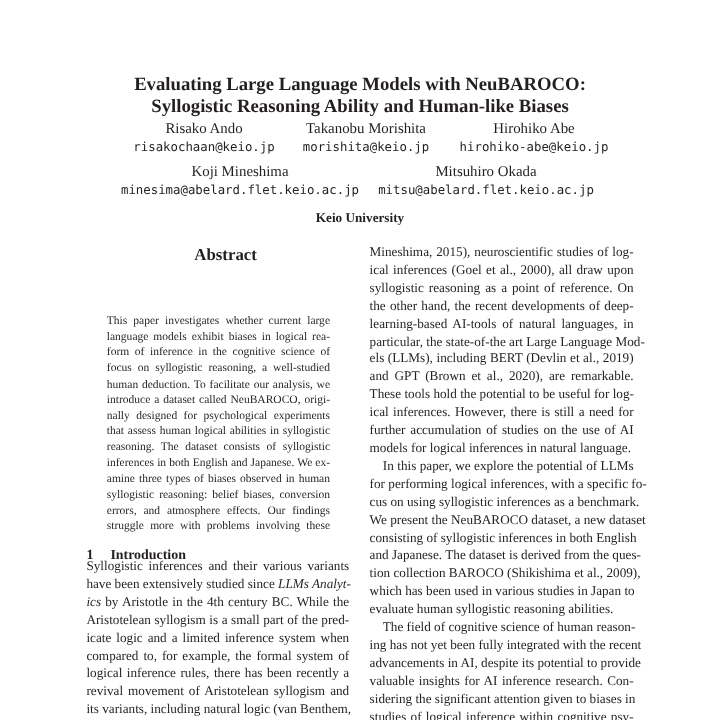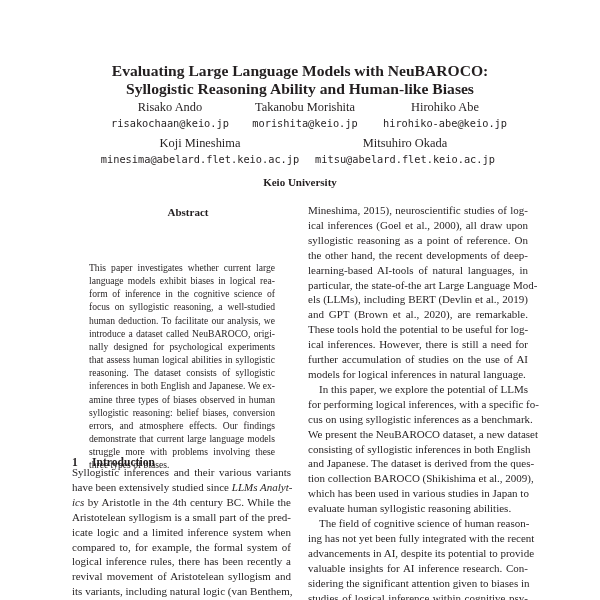--- a/index.html
+++ b/index.html
@@ -16,21 +16,21 @@
   .author .email {
     font-family: "DejaVu Sans Mono", "Liberation Mono", monospace;
     font-size: 10.3px; line-height: 14px; margin-top: 2px; white-space: nowrap;
   }
   .affil {
     position: absolute; left: 0; width: 600px; top: 176px;
     text-align: center; font-weight: bold; font-size: 11px;
   }
   .abstract-head {
     position: absolute; left: 88px; width: 200px; top: 206px;
-    text-align: center; font-weight: bold; font-size: 11px;
+    text-align: center; font-weight: bold; font-size: 14px;
   }
   .abstract {
     position: absolute; left: 89px; width: 186px; top: 229px;
     font-size: 9.6px; line-height: 13.15px; text-align: justify; margin-top: 32px;
   }
   .abstract .ln, .col .ln { display: block; white-space: nowrap; text-align-last: justify; }
   .abstract .ln.last, .col .ln.last { text-align-last: left; }
   .section-head {
     position: absolute; left: 72px; top: 456px; font-weight: bold; font-size: 11.6px;
   }
@@ -83,23 +83,21 @@
   <span class="ln">focus on syllogistic reasoning, a well-studied</span>
   <span class="ln">human deduction. To facilitate our analysis, we</span>
   <span class="ln">introduce a dataset called NeuBAROCO, origi-</span>
   <span class="ln">nally designed for psychological experiments</span>
   <span class="ln">that assess human logical abilities in syllogistic</span>
   <span class="ln">reasoning.  The dataset consists of syllogistic</span>
   <span class="ln">inferences in both English and Japanese. We ex-</span>
   <span class="ln">amine three types of biases observed in human</span>
   <span class="ln">syllogistic reasoning: belief biases, conversion</span>
   <span class="ln">errors, and atmosphere effects.  Our findings</span>
-  <span class="ln">demonstrate that current large language models</span>
   <span class="ln">struggle more with problems involving these</span>
-  <span class="ln last">three types of biases.</span>
 </div>
 
 <div class="section-head">
   <span class="num">1</span><span>Introduction</span>
 </div>
 
 <div class="col left">
   <span class="ln">Syllogistic inferences and their various variants</span>
   <span class="ln"><span>have been extensively studied since </span><i>LLMs Analyt-</i></span>
   <span class="ln"><i>ics</i><span> by Aristotle in the 4th century BC. While the</span></span>

